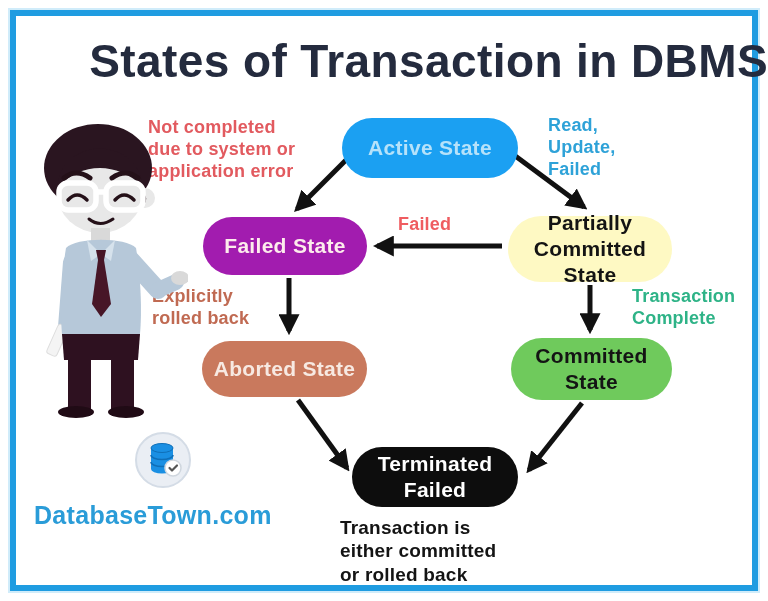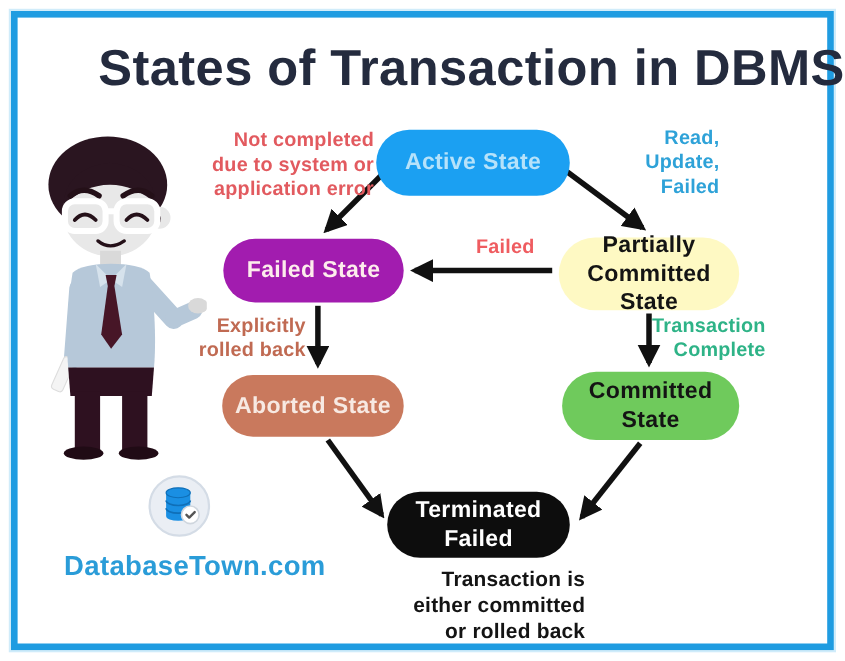--- a/index.html
+++ b/index.html
@@ -20,31 +20,31 @@
     border-radius:999px;text-align:center;font-weight:bold;font-size:21px;
     line-height:1.25;letter-spacing:.3px;white-space:pre-line;
   }
   .pill-active      {left:342px;top:118px;width:176px;height:60px;background:#1ba0f2;color:#b6e2fa;}
   .pill-failed      {left:203px;top:217px;width:164px;height:58px;background:#a21caf;color:#fdecec;}
   .pill-partially   {left:508px;top:216px;width:164px;height:66px;background:#fef9c3;color:#141414;}
   .pill-aborted     {left:202px;top:341px;width:165px;height:56px;background:#c9795d;color:#f7e9e2;}
   .pill-committed   {left:511px;top:338px;width:161px;height:62px;background:#6fca5c;color:#141414;}
   .pill-terminated  {left:352px;top:447px;width:166px;height:60px;background:#0d0d0d;color:#ffffff;}
   .annotation{
-    position:absolute;text-align:right;font-weight:bold;font-size:18px;
+    position:absolute;text-align:left;font-weight:bold;font-size:18px;
     line-height:1.23;letter-spacing:.2px;white-space:pre-line;
   }
   .ann-not-completed {left:148px;top:116px;width:192px;color:#e25a5f;}
   .ann-read-update   {left:548px;top:114px;width:106px;color:#2ea2d8;}
   .ann-failed        {left:398px;top:213px;width:88px;color:#ef5c60;}
   .ann-explicit      {left:152px;top:285px;width:126px;color:#c06a52;}
-  .ann-complete      {left:564px;top:285px;width:132px;color:#2eb387;}
+  .ann-complete      {left:632px;top:285px;width:132px;color:#2eb387;}
   .ann-terminated    {left:340px;top:516px;width:192px;color:#141414;font-size:19px;}
   .brand{
-    position:absolute;left:34px;top:501px;width:262px;text-align:right;
+    position:absolute;left:34px;top:501px;width:262px;text-align:left;
     font-size:25px;font-weight:bold;color:#2a9cd8;letter-spacing:.3px;
   }
   .arrow-layer,.char-svg,.logo-svg{position:absolute;pointer-events:none;}
   .arrow-layer{left:0;top:0;}
   .char-svg{left:26px;top:122px;}
   .logo-svg{left:134px;top:431px;}
 </style>
 </head>
 <body>
 

